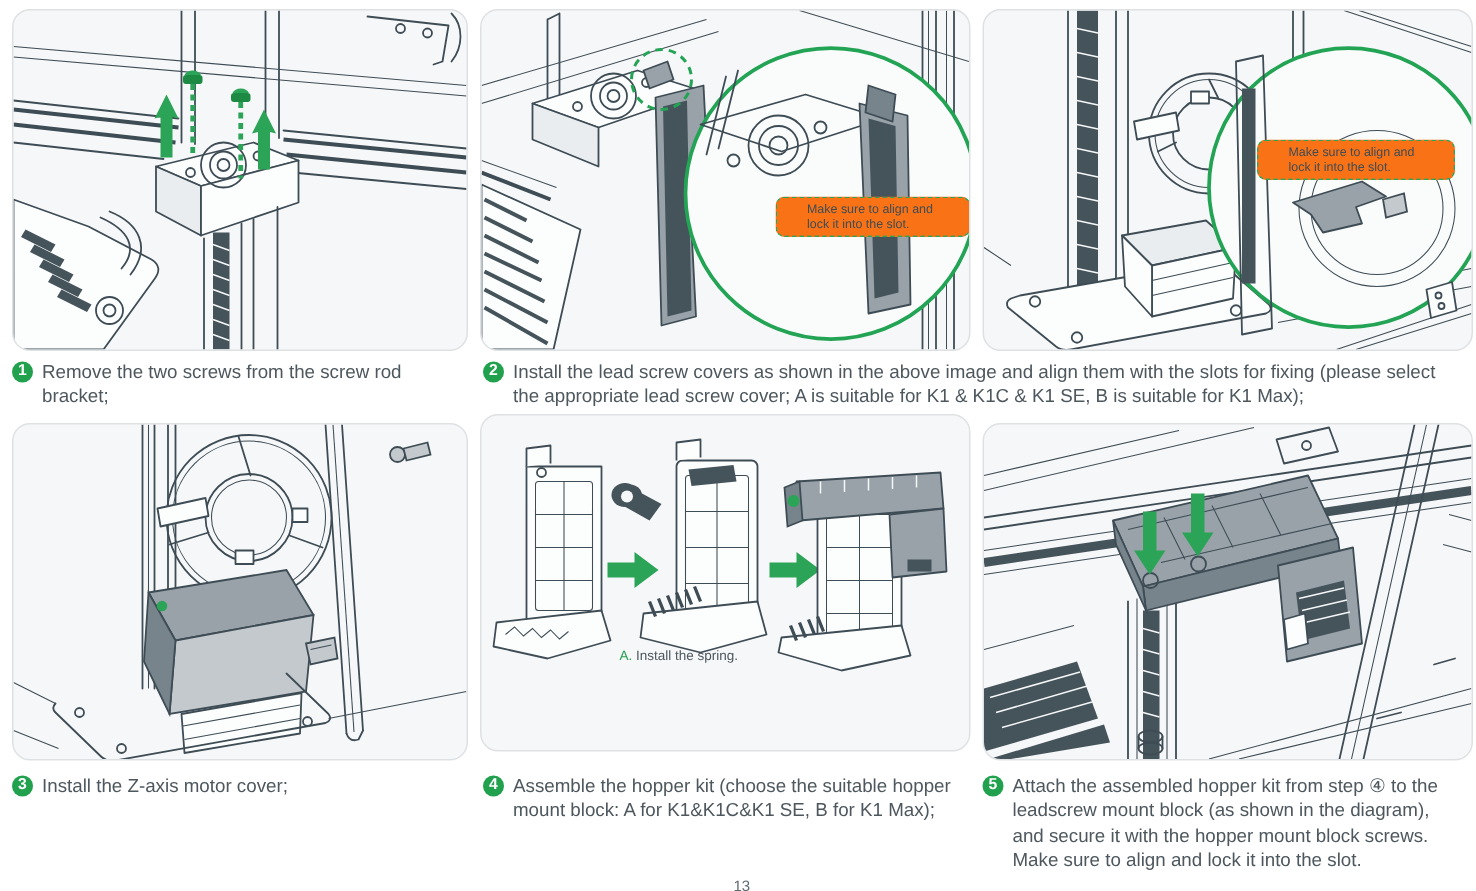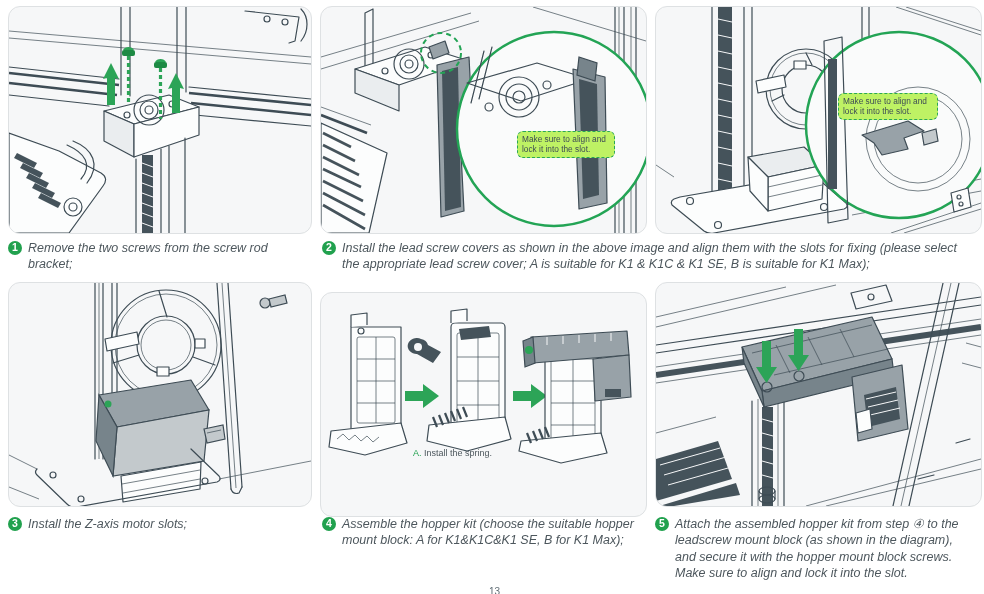--- a/index.html
+++ b/index.html
@@ -6,29 +6,29 @@
   body{
     width:984px;height:594px;position:relative;overflow:hidden;
     background:#ffffff;font-family:"Liberation Sans",sans-serif;color:#4D575D;
   }
   .panel{
     position:absolute;background:#F6F7F8;border:1px solid #DEE1E3;
     border-radius:12px;overflow:hidden;
   }
   .panel svg{display:block;width:100%;height:100%;}
   .caption{position:absolute;display:flex;gap:6px;font-size:12.5px;line-height:1.3;color:#4D575D;}
-  .caption p{margin:0;font-style:italic;}
+  .caption p{margin:0;}
   .badge{
     flex:0 0 auto;width:14px;height:14px;margin-top:1px;border-radius:50%;
     background:#21A14E;color:#fff;font-size:10.5px;font-weight:bold;
     display:flex;align-items:center;justify-content:center;
   }
   .callout{
-    position:absolute;background:#bef264;border:1.6px dashed #2AA657;border-radius:6px;
-    padding:2px 4px;font-size:8.3px;line-height:1.25;color:#3E4C55;z-index:3;
+    position:absolute;background:#f97316;border:1.6px dashed #2AA657;border-radius:6px;
+    padding:2px 20px;font-size:8.3px;line-height:1.25;color:#3E4C55;z-index:3;
   }
   .substep{position:absolute;font-size:9px;line-height:1.15;color:#4D575D;}
   .substep .lbl{color:#21A14E;}
   .pagenum{position:absolute;left:489px;top:586px;font-size:10px;color:#5E6B73;}
 
   
   svg .ln{stroke:#3E4C55;stroke-width:1.2;fill:none;stroke-linecap:round;stroke-linejoin:round;}
   svg .lnT{stroke:#3E4C55;stroke-width:0.7;fill:none;}
   svg .lnB{stroke:#3E4C55;stroke-width:2.6;fill:none;}
   svg .fw{fill:#FCFDFD;stroke:#3E4C55;stroke-width:1.2;stroke-linejoin:round;}
@@ -246,21 +246,21 @@
     <g>
       <path class="ln" d="M28,186 Q25,189 28,192 L58,221 Q62,225 68,224 L208,199 Q213,197 210,193 L182,166"></path>
       <circle class="ln" cx="44" cy="192" r="3"></circle>
         <circle class="ln" cx="72" cy="216" r="3"></circle>
         <circle class="ln" cx="196" cy="198" r="3"></circle>
       <path class="lnT" d="M0,172 L28,186 M210,196 L302,178 M0,204 L30,216"></path>
     </g>
   </svg>
 </section>
 
-<section class="panel" style="left:320px;top:292px;width:325px;height:223px">
+<section class="panel" style="left:320px;top:276px;width:325px;height:223px">
   <svg viewBox="0 0 325 223">
     <g>
       <path class="fw" d="M30,34 h50 v104 h-50 Z" rx="4"></path>
       <rect class="lnT" x="36" y="44" width="38" height="86" rx="2"></rect>
       <path class="lnT" d="M55,44 V130 M36,66 H74 M36,88 H74 M36,110 H74"></path>
       <path class="fw" d="M30,34 L30,22 L46,20 L46,32"></path>
       <circle class="ln" cx="40" cy="38" r="3"></circle>
       <path class="fw" d="M10,138 L80,130 L86,150 L44,162 L8,154 Z"></path>
       <path class="lnT" d="M16,146 l6,-5 6,6 6,-5 6,6 6,-5 6,6 6,-5"></path>
     </g>
@@ -343,21 +343,21 @@
       <path class="wln" d="M4,182 l60,-17 M8,192 l62,-18 M12,202 l60,-17"></path>
       <path class="fd" d="M0,224 L80,200 L84,212 L0,226 Z"></path>
       <path class="lnT" d="M150,223 L325,176 M170,223 L325,186"></path>
       <path class="ln" d="M262,196 l16,-4 M300,160 l14,-4"></path>
     </g>
   </svg>
 </section>
 
 <div class="caption" style="left:8px;top:516px;width:300px">
   <span class="badge">3</span>
-  <p>Install the Z-axis motor slots;</p>
+  <p>Install the Z-axis motor cover;</p>
 </div>
 
 <div class="caption" style="left:322px;top:516px;width:318px">
   <span class="badge">4</span>
   <p>Assemble the hopper kit (choose the suitable hopper mount block: A for K1&amp;K1C&amp;K1 SE, B for K1 Max);</p>
 </div>
 
 <div class="caption" style="left:655px;top:516px;width:322px">
   <span class="badge">5</span>
   <p>Attach the assembled hopper kit from step ④ to the leadscrew mount block (as shown in the diagram), and secure it with the hopper mount block screws. Make sure to align and lock it into the slot.</p>

